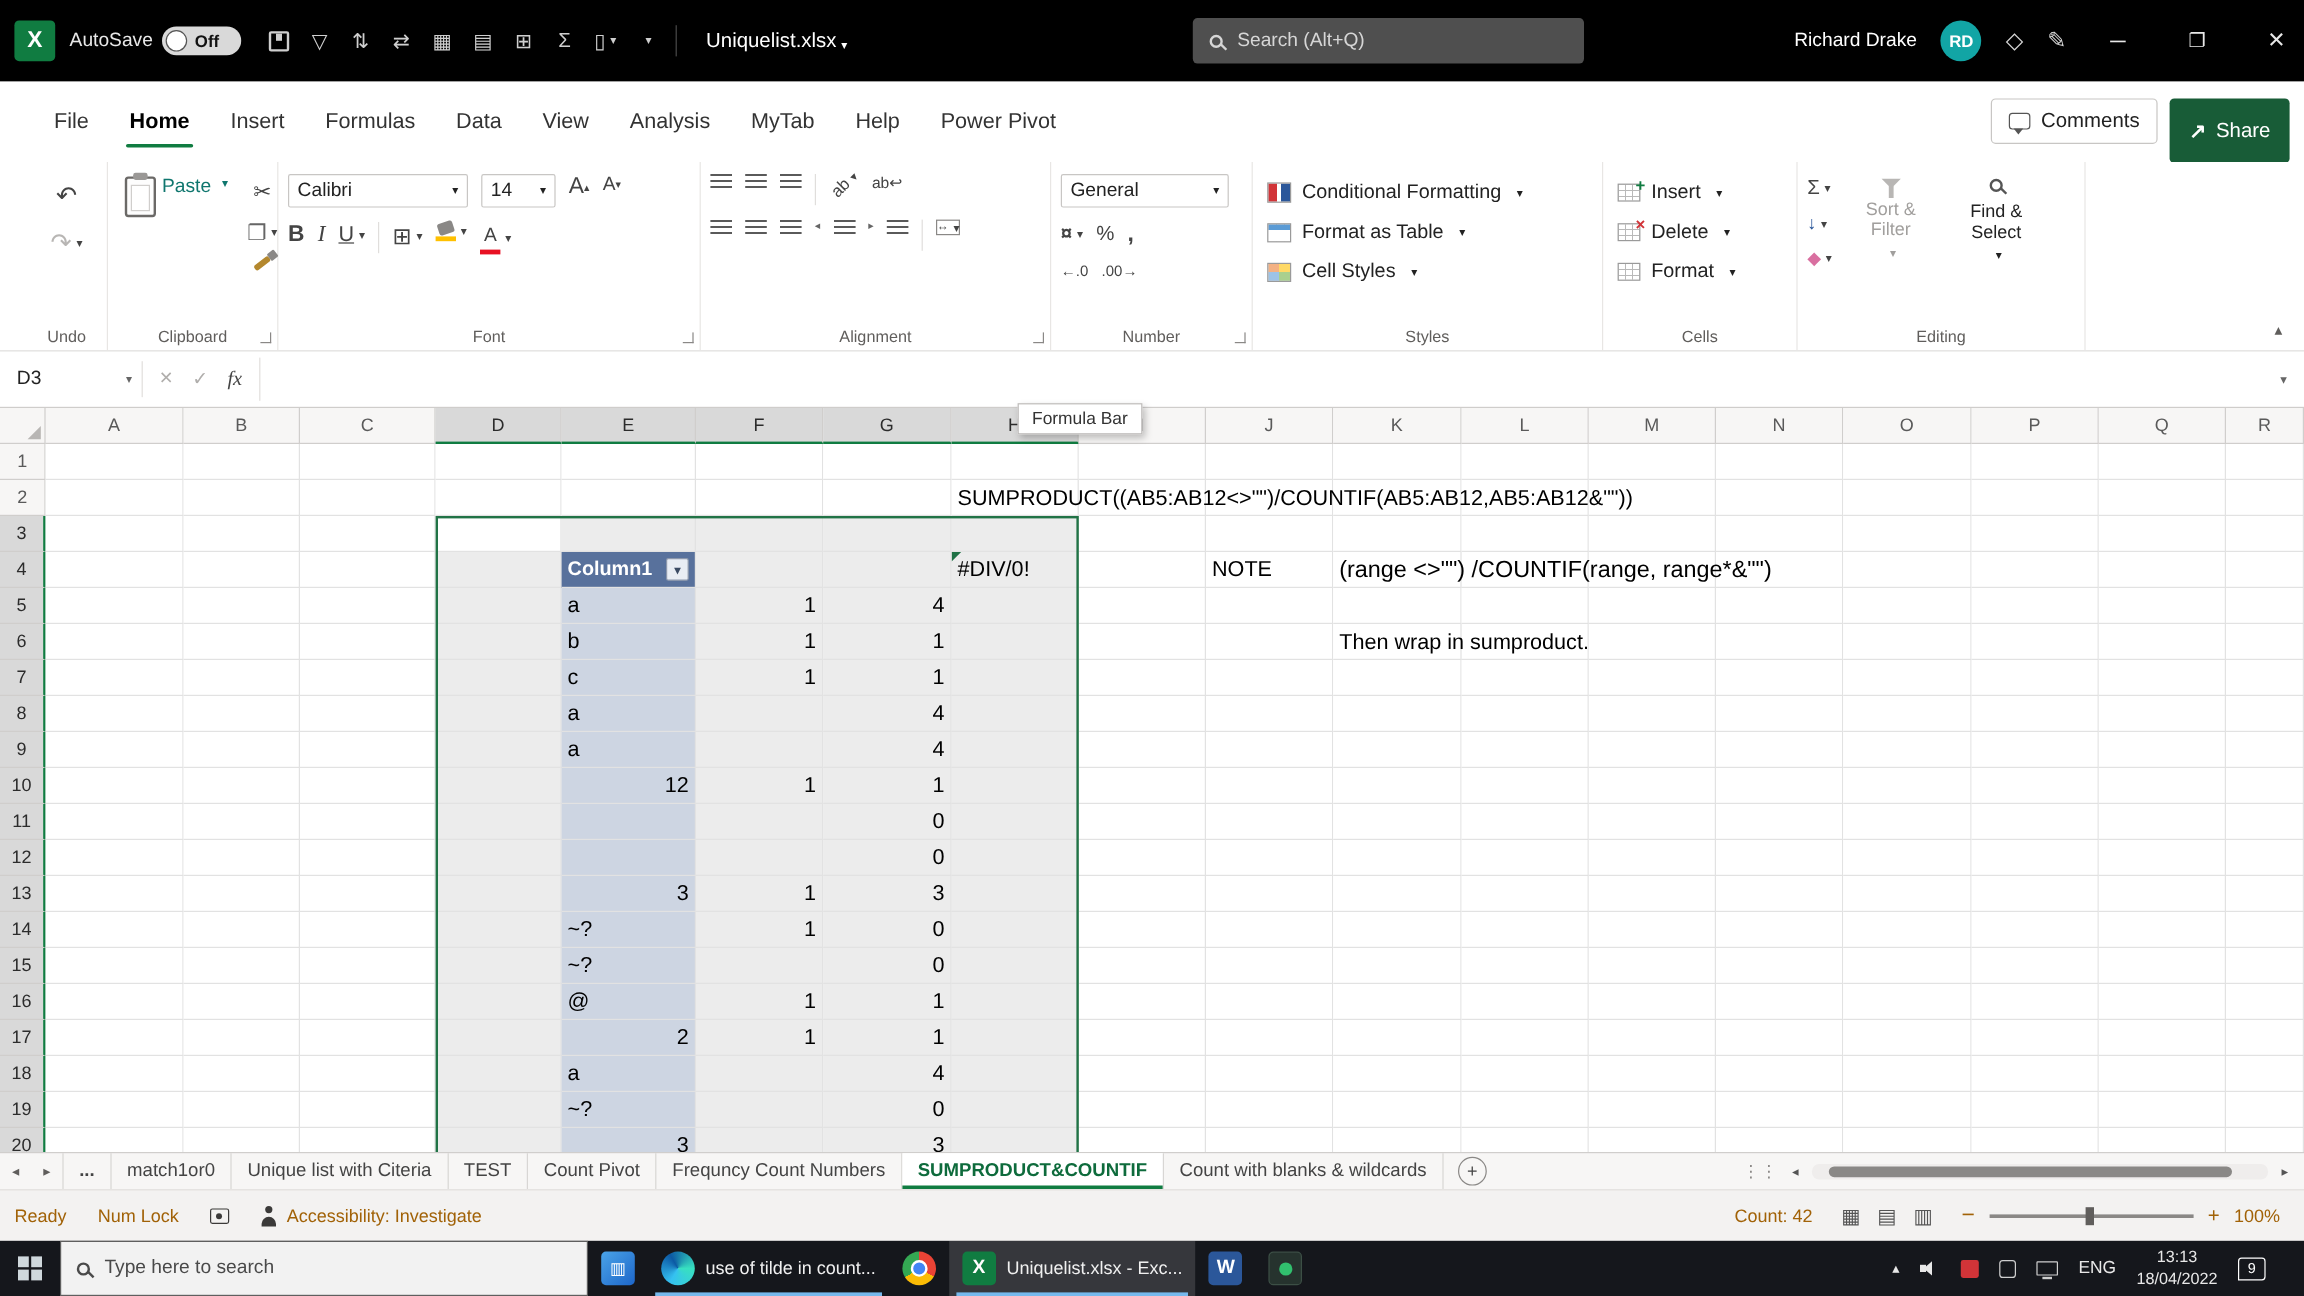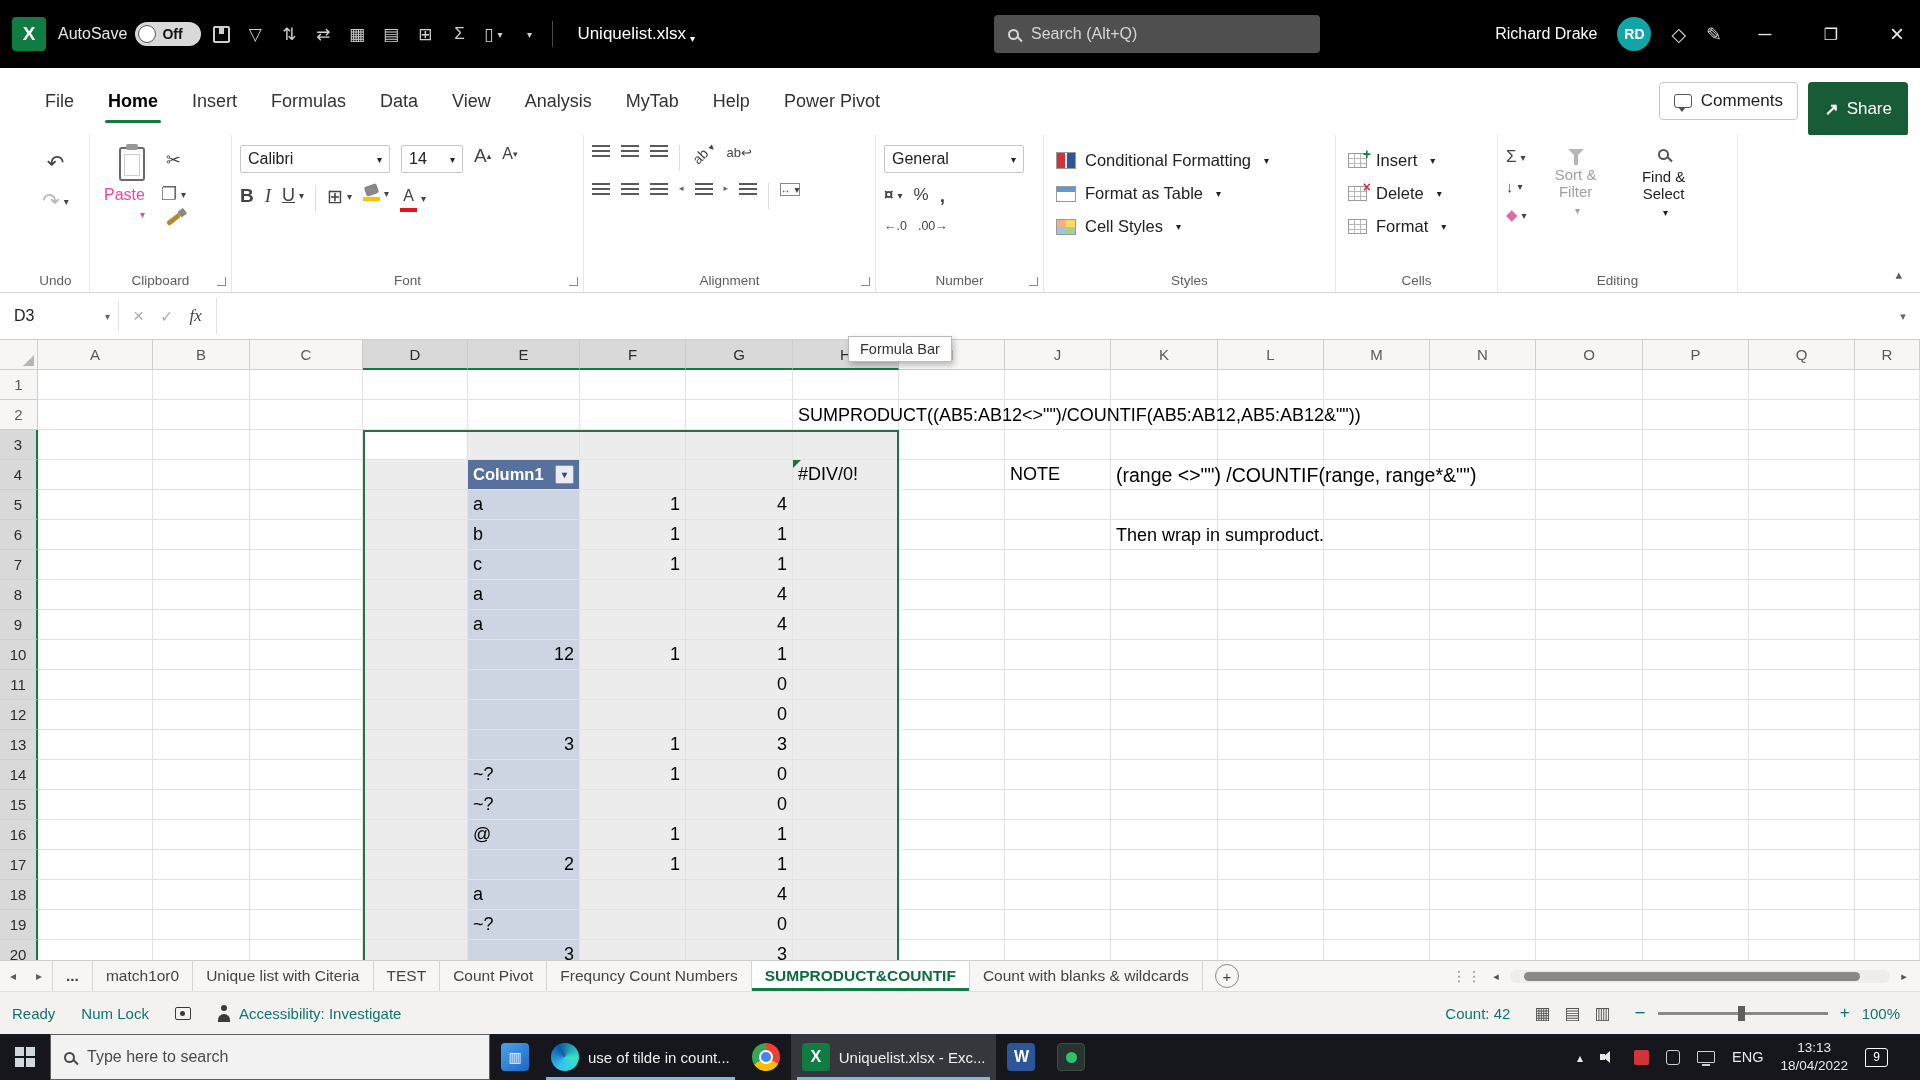--- a/index.html
+++ b/index.html
@@ -3,21 +3,21 @@
 <meta charset="utf-8">
 <style>
 *{margin:0;padding:0;box-sizing:border-box}
 html,body{width:1920px;height:1080px;overflow:hidden}
 body{font-family:"Liberation Sans",sans-serif;position:relative;background:#fff;color:#222}
 .dd::after{content:"▾";font-size:10px;margin-left:4px;color:inherit}
 
 .titlebar{position:absolute;top:0;left:0;width:1920px;height:68px;background:#000;display:flex;align-items:center;color:#e8e8e8}
 .xlicon{width:34px;height:34px;margin:0 12px 0 12px;background:#107c41;border-radius:4px;color:#fff;font-weight:bold;display:flex;align-items:center;justify-content:center;font-size:19px}
 .as-label{font-size:16px;margin-right:8px}
-.toggle{width:66px;height:24px;border-radius:12px;background:#d9d9d9;display:flex;align-items:center;padding:0 6px 0 3px;gap:6px;margin-right:3px}
+.toggle{width:66px;height:24px;border-radius:12px;background:#d9d9d9;display:flex;align-items:center;padding:0 6px 0 3px;gap:6px;margin-right:14px}
 .knob{width:18px;height:18px;border-radius:50%;background:#fff;border:1.5px solid #555}
 .toggle .off{color:#111;font-size:14px;font-weight:bold}
 .qatbtn{display:flex;align-items:center;justify-content:center;width:34px;height:40px;color:#cfcfcf;font-size:17px}
 .floppy{display:inline-block;width:17px;height:17px;border:2px solid #cfcfcf;border-radius:2px;position:relative}
 .floppy::before{content:"";position:absolute;top:0;left:4px;width:5px;height:6px;background:#cfcfcf}
 .q1::before{content:"▽"}.q2::before{content:"⇅"}.q3::before{content:"⇄"}.q4::before{content:"▦"}.q5::before{content:"▤"}.q6::before{content:"⊞"}.q7::before{content:"Σ"}.q8::before{content:"▯"}
 .qsep{width:1px;height:26px;background:#4a4a4a;margin:0 8px}
 .fname{display:flex;align-items:flex-end;font-size:17px;color:#fff;margin:0 16px;white-space:nowrap}
 .tsearch{position:absolute;left:994px;top:15px;width:326px;height:38px;background:#4f4f4f;border-radius:4px;display:flex;align-items:center;gap:12px;padding:0 14px;color:#d6d6d6;font-size:16px}
 .mag{display:inline-block;width:11px;height:11px;border:2px solid currentColor;border-radius:50%;position:relative;flex:none}
@@ -44,21 +44,21 @@
 .grp{position:relative;height:100%;padding:10px 8px 24px;border-right:1px solid #e8e6e4}
 .grp-label{position:absolute;bottom:4px;left:0;right:0;text-align:center;font-size:13.5px;color:#605e5c;white-space:nowrap}
 .dlg{position:absolute;right:5px;bottom:6px;width:9px;height:9px;border-right:1.5px solid #8a8886;border-bottom:1.5px solid #8a8886}
 .ic{display:inline-flex;align-items:center;justify-content:center;font-size:18px;color:#444}
 .g-undo{width:68px}
 .undo-stack{display:flex;flex-direction:column;gap:14px;align-items:center;padding-top:6px}
 .c-undo::before{content:"↶";font-size:21px}
 .c-redo::before{content:"↷";font-size:21px;color:#b8b6b4}
 .g-clip{width:142px}
 .cliprow{display:flex;gap:10px}
-.paste{display:flex;flex-direction:column;align-items:flex-end;gap:5px;font-size:16px;color:#ec4899;padding:2px 6px}
+.paste{display:flex;flex-direction:row;align-items:flex-start;gap:5px;font-size:16px;color:#0f766e;padding:2px 6px}
 .clipicon{width:26px;height:34px;border:2px solid #6b6967;border-radius:3px;background:#fdfdfd;position:relative}
 .clipicon::before{content:"";position:absolute;top:-5px;left:50%;transform:translateX(-50%);width:12px;height:6px;background:#9a9896;border-radius:2px}
 .clipicon::after{content:"";position:absolute;inset:5px 3px 3px;background:#fff;border:1px solid #d0cecc}
 .ministack{display:flex;flex-direction:column;gap:12px;padding-top:4px}
 .c-cut::before{content:"✂"}.c-copy::before{content:"❐";color:#666}
 .brush{width:15px;height:5px;background:#b4882e;border-radius:2px;transform:rotate(-38deg);position:relative}
 .brush::after{content:"";position:absolute;right:-7px;top:-1px;width:7px;height:7px;background:#8a8886;border-radius:1px}
 .g-font{width:352px}
 .fcol{display:flex;flex-direction:column;gap:12px}
 .frow{display:flex;align-items:flex-start;gap:11px}
@@ -161,21 +161,21 @@
 .stab.overflow{border-left:1px solid #d8d6d4;font-weight:bold}
 .stab.active{background:#fff;color:#0E6B3C;font-weight:bold;box-shadow:inset 0 -3px 0 #107C41}
 .addsheet{width:24px;height:24px;margin:3px 10px 0 12px;border-radius:50%;border:1.5px solid #8a8886;display:flex;align-items:center;justify-content:center;font-size:15px;color:#444}
 .c-plus::before{content:"+"}
 .hscroll{margin-left:auto;display:flex;align-items:center;padding-right:6px;gap:4px}
 .hs-grip{color:#8a8886;font-size:14px;letter-spacing:1px}
 .hs-arrow{width:20px;text-align:center;color:#555;font-size:11px}
 .hs-track{width:380px;height:13px;background:#efedec;position:relative;border-radius:6px}
 .hs-thumb{position:absolute;left:14px;top:2px;width:336px;height:9px;background:#8a8886;border-radius:5px}
 
-.statusbar{position:absolute;top:991px;left:0;width:1920px;height:43px;background:#f3f2f1;border-top:1px solid #e1dfdd;display:flex;align-items:center;font-size:15px;color:#0f766e;padding:0 12px}
+.statusbar{position:absolute;top:991px;left:0;width:1920px;height:43px;background:#f3f2f1;border-top:1px solid #e1dfdd;display:flex;align-items:center;font-size:15px;color:#a16207;padding:0 12px}
 .sleft{display:flex;align-items:center;gap:26px}
 .macro{display:inline-block;width:16px;height:13px;border:1.5px solid #3b3a39;border-radius:2px;position:relative}
 .macro::after{content:"";position:absolute;inset:0;margin:auto;width:5px;height:5px;border-radius:50%;background:#3b3a39}
 .person{display:inline-block;width:14px;height:17px;position:relative}
 .person::before{content:"";position:absolute;top:0;left:50%;transform:translateX(-50%);width:6px;height:6px;border-radius:50%;background:#3b3a39}
 .person::after{content:"";position:absolute;bottom:0;left:50%;transform:translateX(-50%);width:12px;height:8px;border-radius:6px 6px 0 0;background:#3b3a39}
 .accitem{display:flex;align-items:center;gap:8px}
 .sright{margin-left:auto;display:flex;align-items:center;gap:24px;padding-right:8px}
 .viewicons{display:flex;align-items:center;gap:14px;font-size:17px;color:#555}
 .v1::before{content:"▦"}.v2::before{content:"▤"}.v3::before{content:"▥"}

